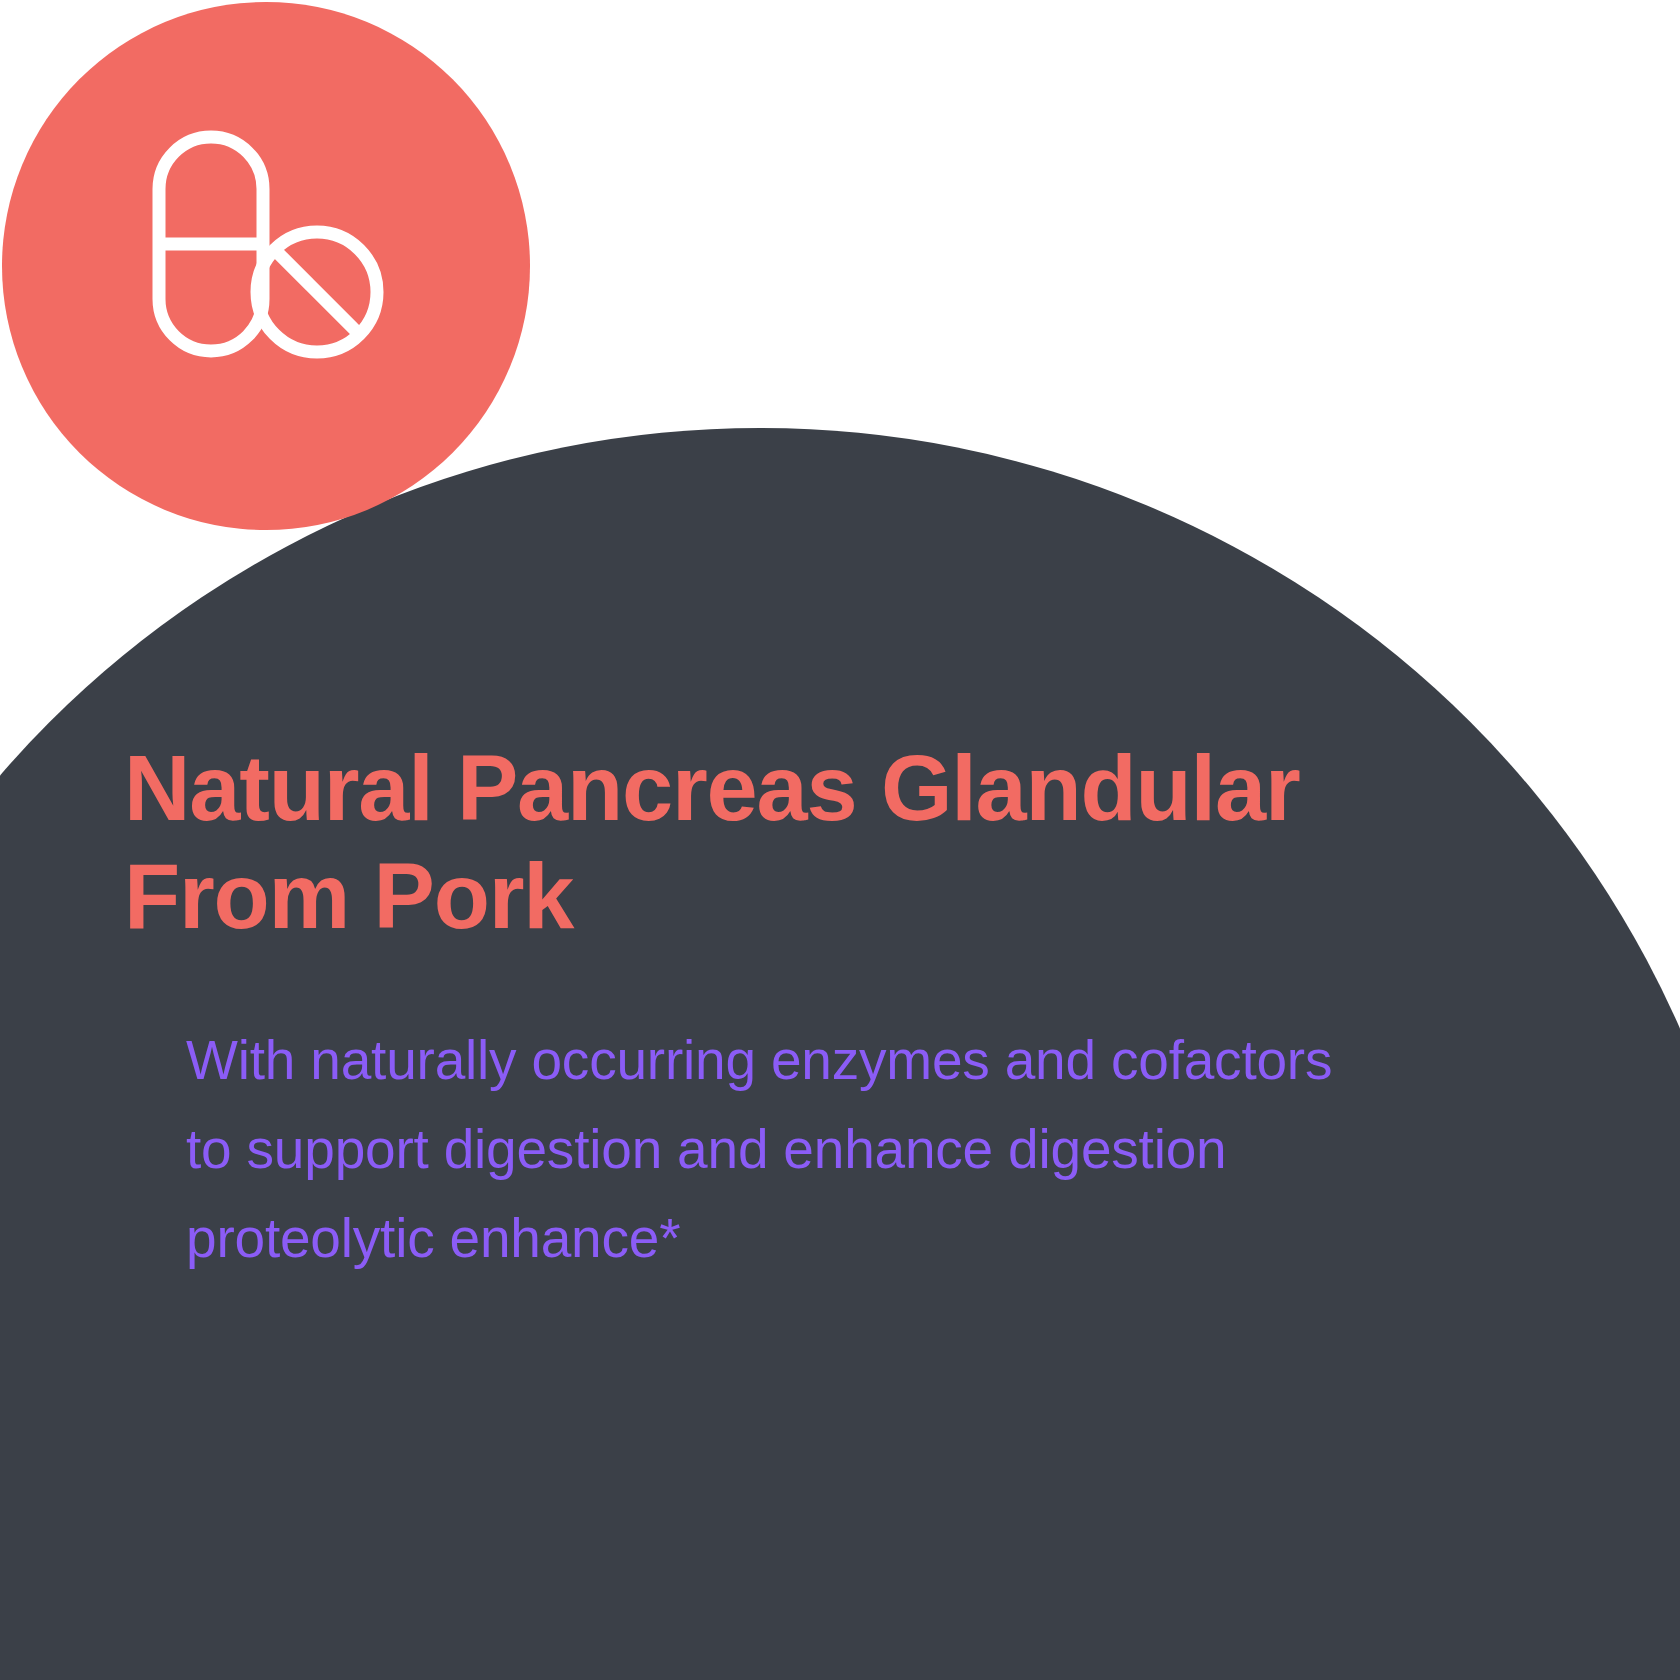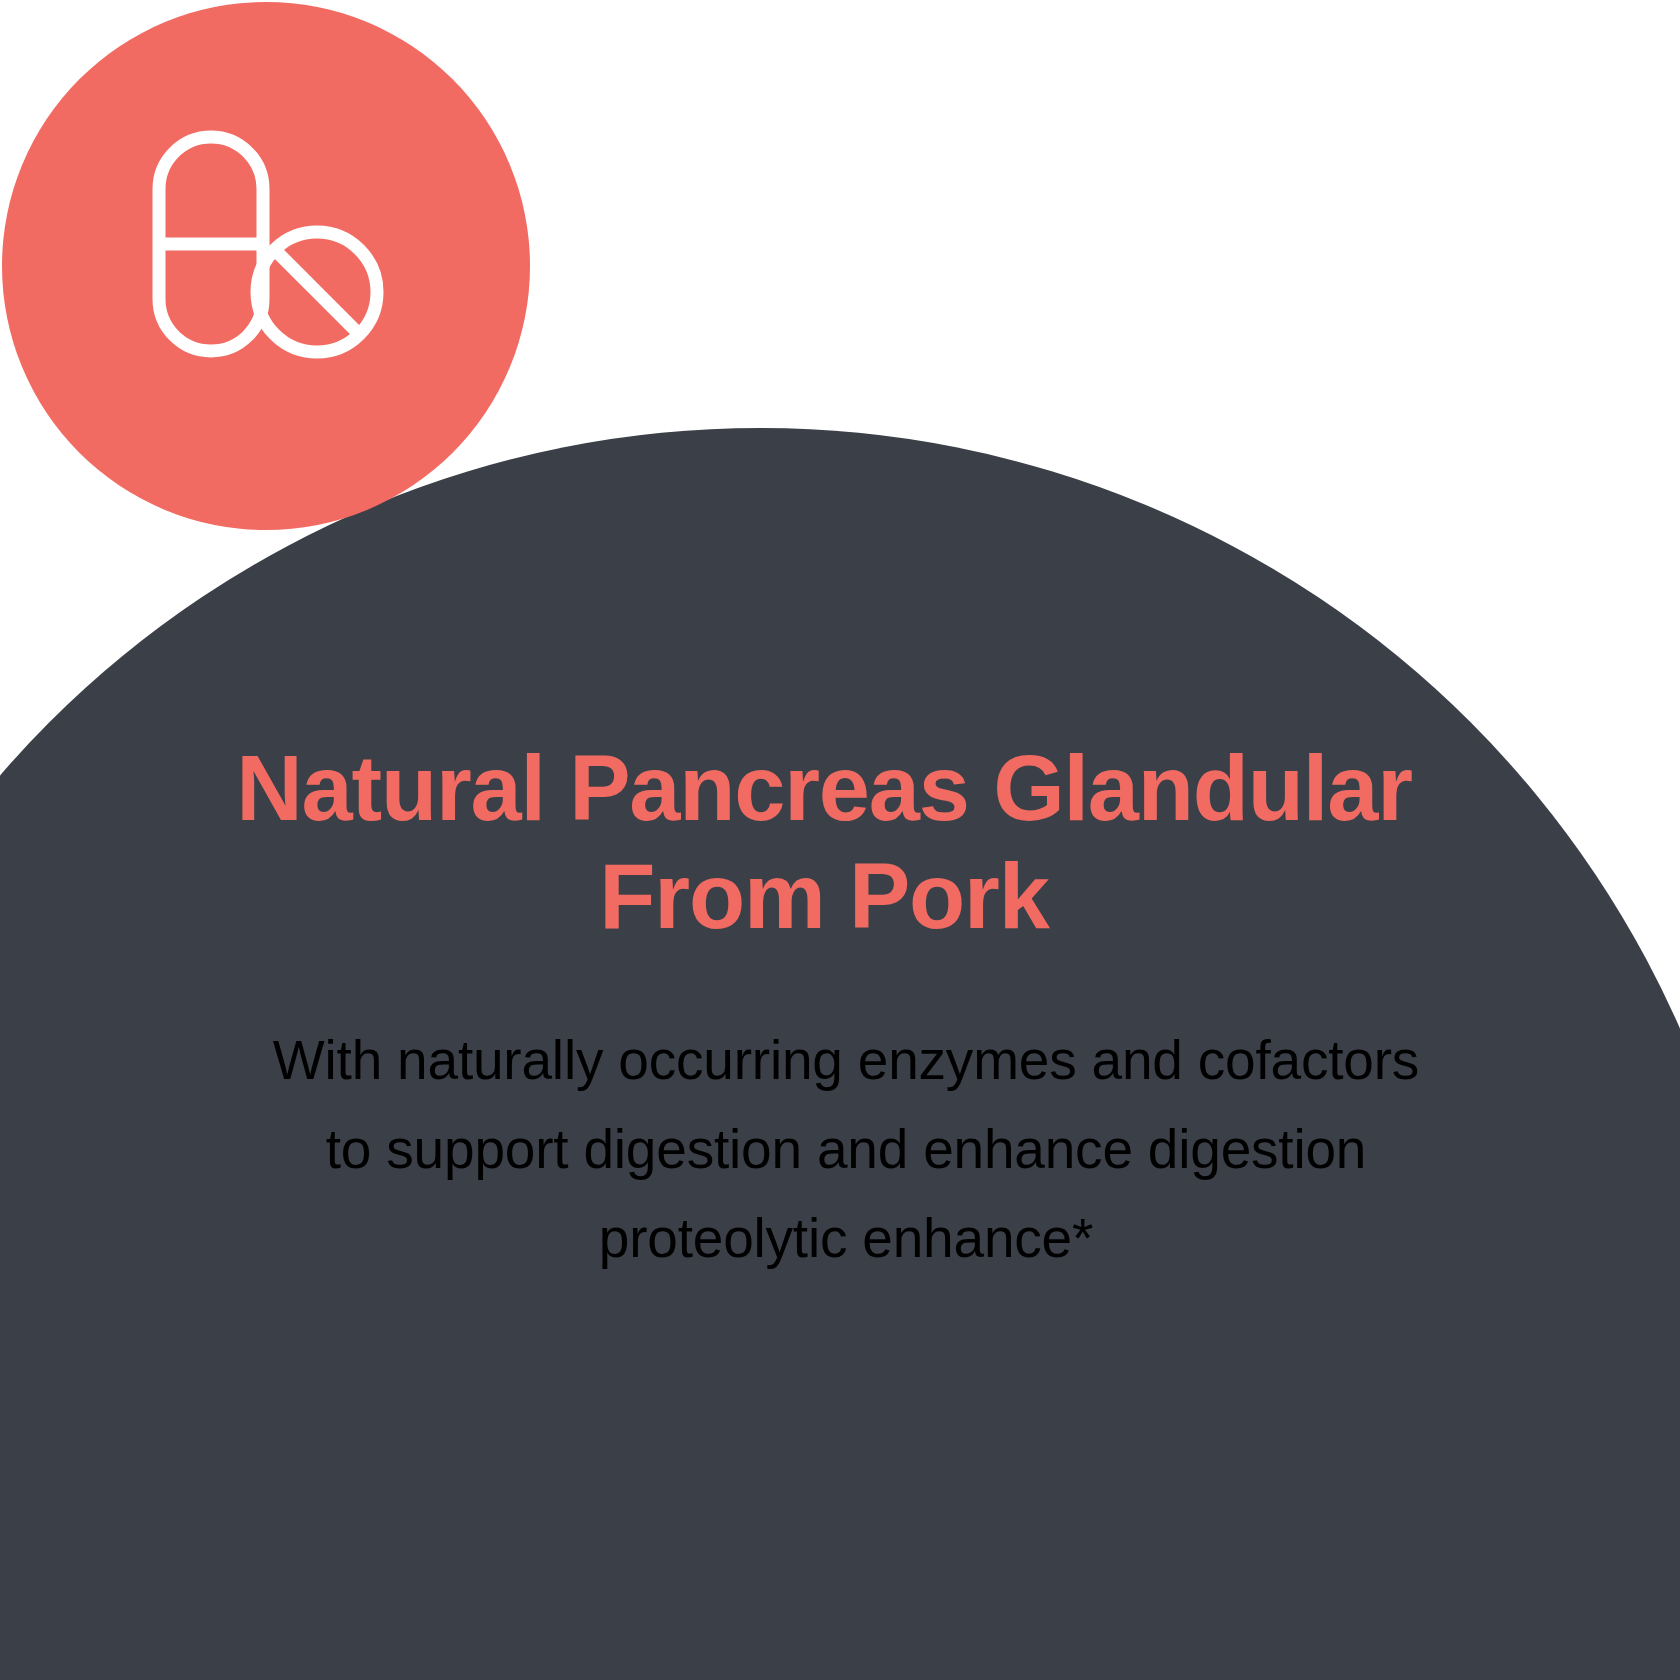--- a/index.html
+++ b/index.html
@@ -8,21 +8,20 @@
     padding: 0;
     background: #ffffff;
   }
   #canvas {
     position: relative;
     width: 1680px;
     height: 1680px;
     background: #ffffff;
     overflow: hidden;
     font-family: "Liberation Sans", sans-serif;
-    text-align: center;
   }
 
   
   .blob-dark {
     position: absolute;
     left: -245px;
     top: 428px;
     width: 2010px;
     height: 2010px;
     border-radius: 50%;
@@ -75,21 +74,21 @@
     line-height: 1.17;
     letter-spacing: -1.2px;
   }
 
   .body-copy {
     position: absolute;
     left: 186px;
     top: 1016px;
     width: 1320px;
     margin: 0;
-    color: #000000;
+    color: #8b5cf6;
     font-family: "Liberation Sans", sans-serif;
     font-size: 55px;
     font-weight: 400;
     line-height: 1.62;
     letter-spacing: -0.2px;
   }
   .body-copy .line { display: block; }
 </style>
 </head>
 <body>

